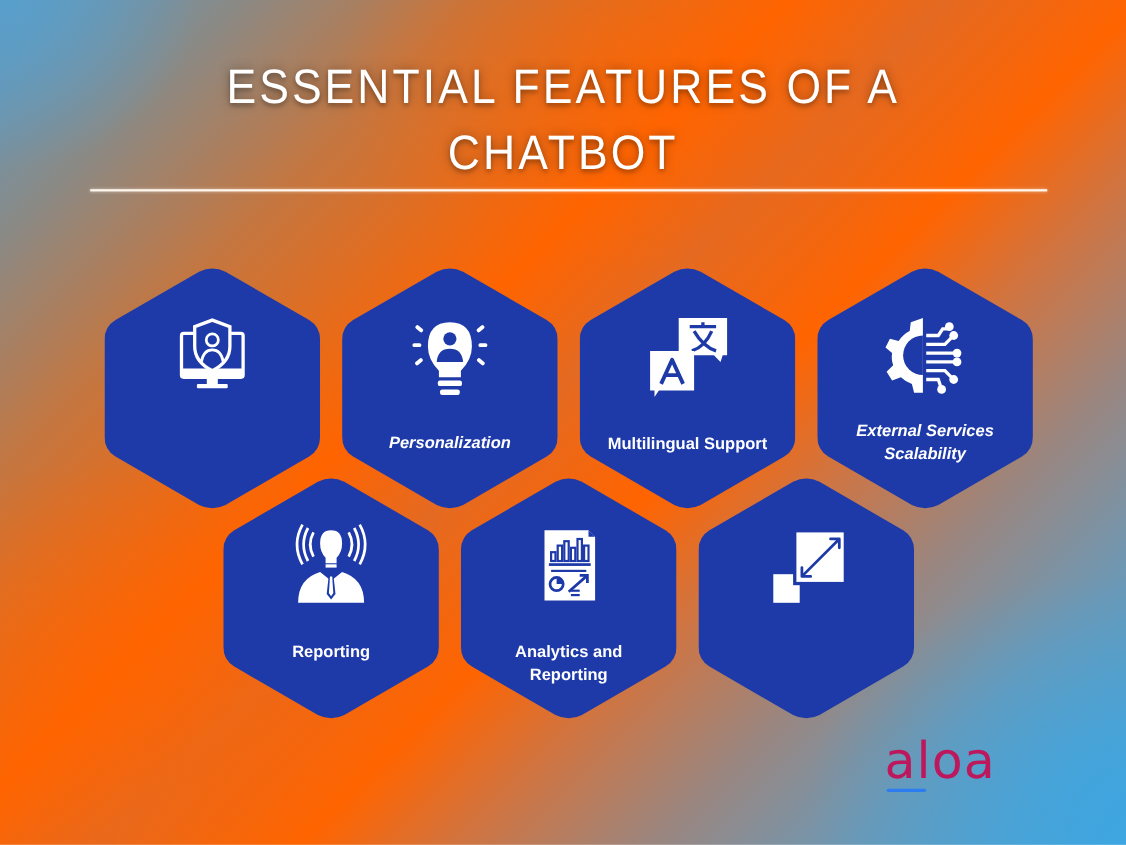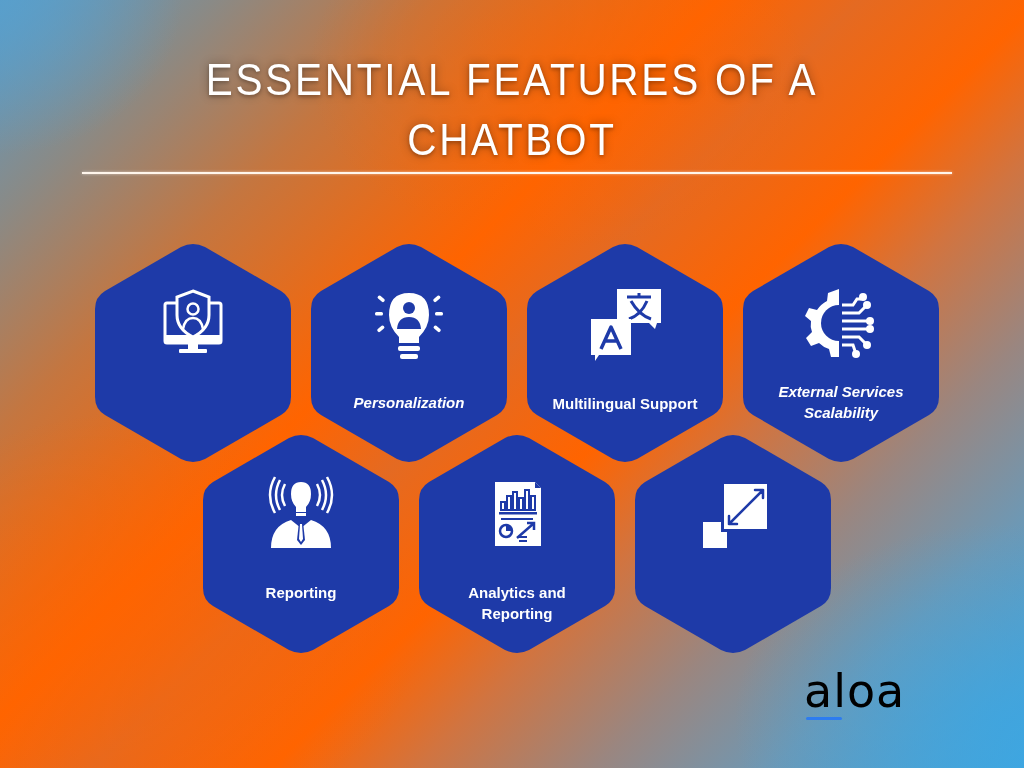--- a/index.html
+++ b/index.html
@@ -41,21 +41,21 @@
     position:absolute; left:10px; right:10px; text-align:center;
     color:#ffffff; font-family:"Liberation Sans", sans-serif; font-weight:700;
     font-size:15px; line-height:21px;
   }
   .logo {
     position:absolute; left:804px; top:668px; width:140px; height:60px;
   }
   .logo-text {
     position:absolute; left:0; top:-4px;
     font-family:"DejaVu Sans", sans-serif; font-size:46px; letter-spacing:1px;
-    color:#000000; font-weight:400;
+    color:#be185d; font-weight:400;
   }
   .logo-underline {
     position:absolute; left:2px; top:49px; width:36px; height:3px; background:#2d7cf0; border-radius:2px;
   }
 </style>
 </head>
 <body>
 
 <div class="bg-overlay"></div>
 

